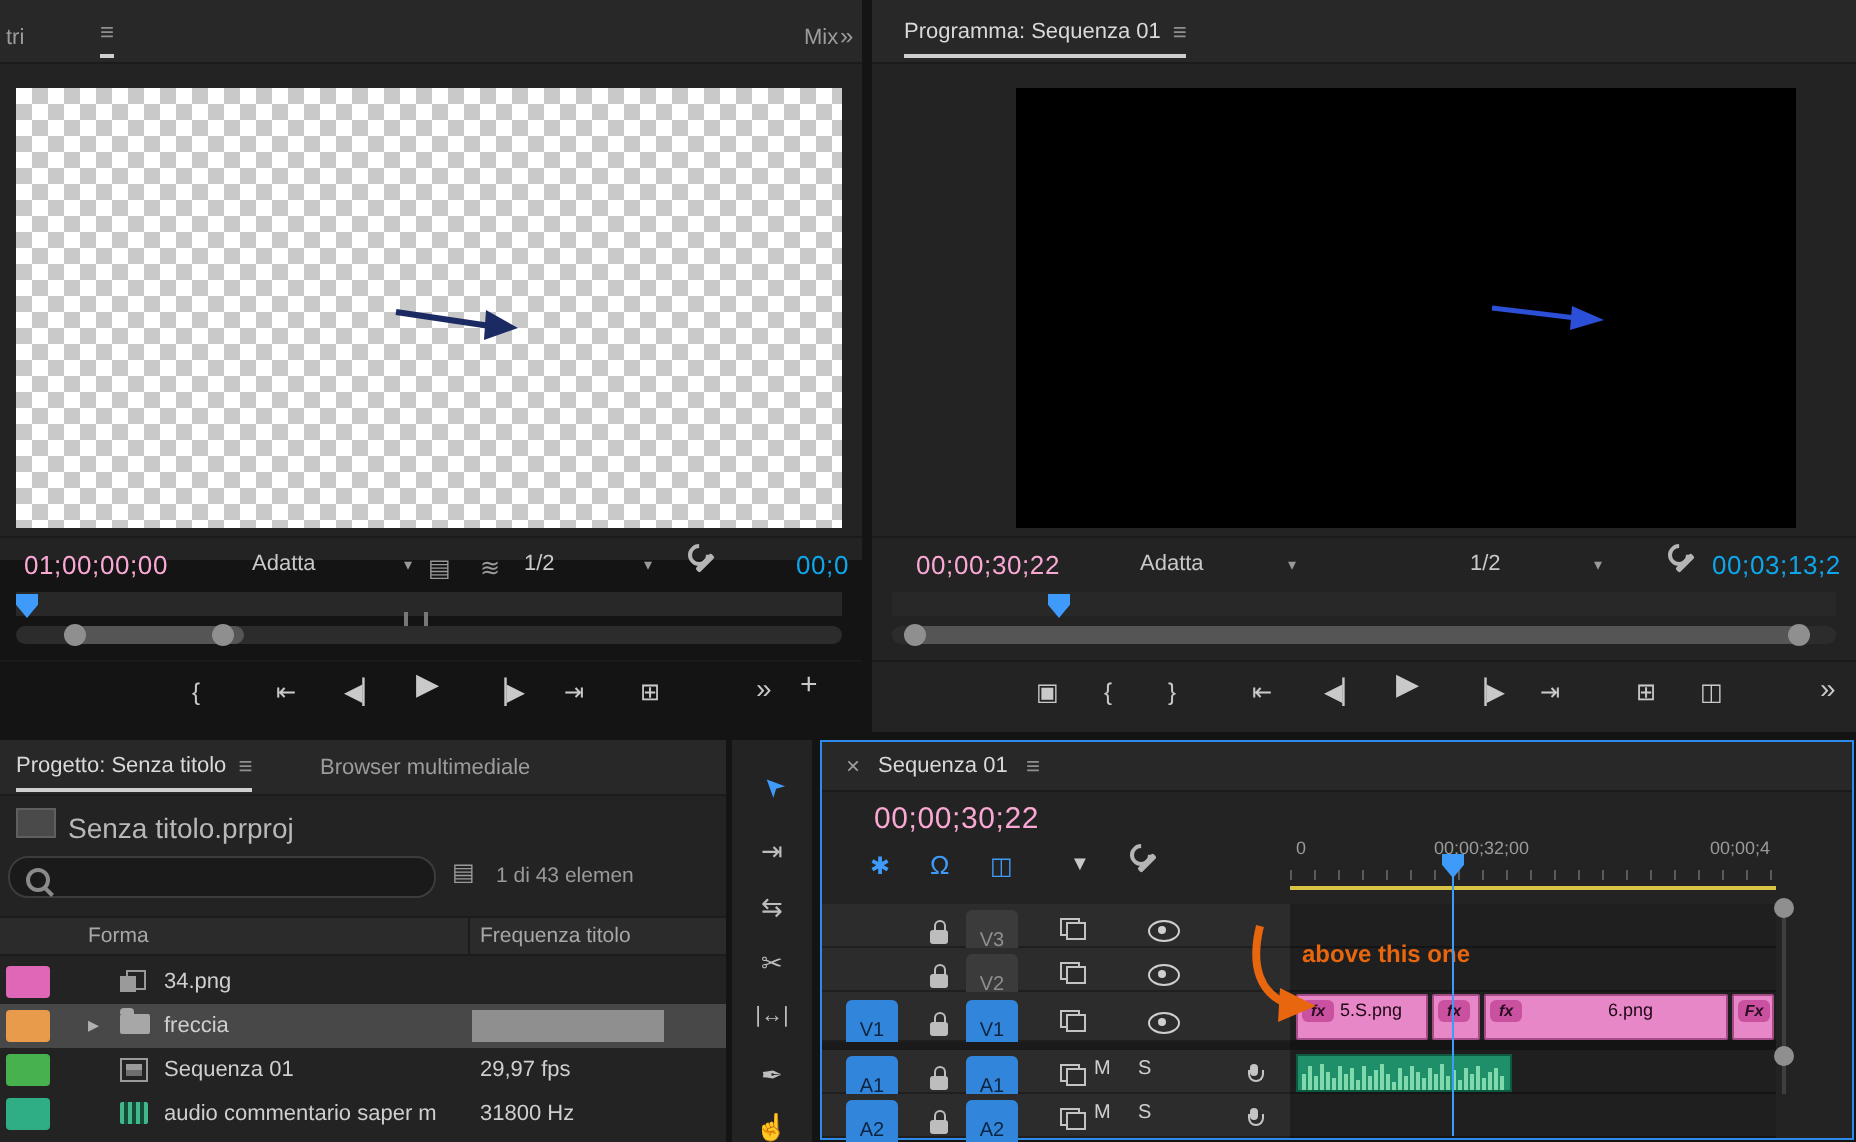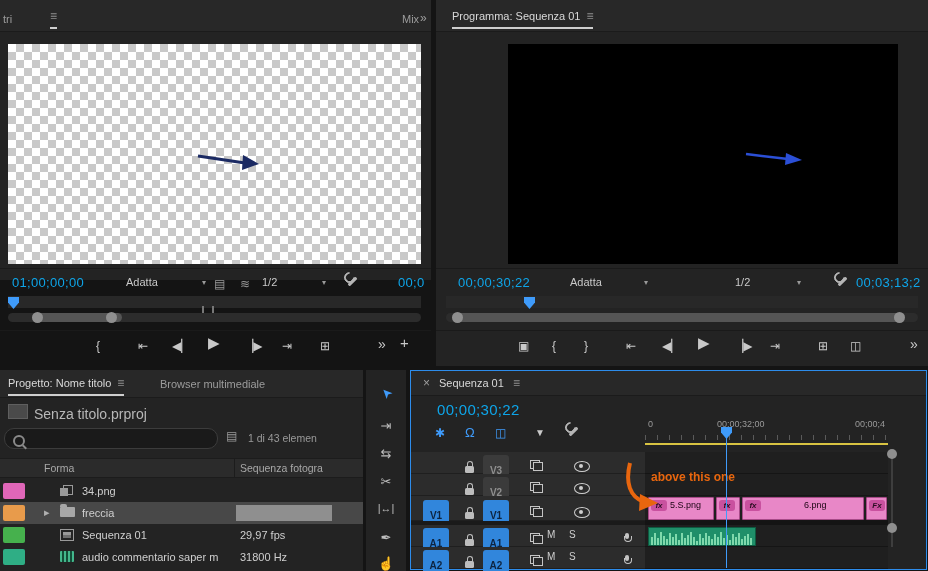--- a/index.html
+++ b/index.html
@@ -5,21 +5,21 @@
   html,body{margin:0;padding:0;background:#141414}
   #app{position:relative;width:928px;height:571px;background:#141414;overflow:hidden;
        font-family:"Liberation Sans",sans-serif;color:#c8c8c8;-webkit-user-select:none}
   .abs{position:absolute}
   .panel{position:absolute;background:#232323}
   .tabbar{position:absolute;left:0;top:0;right:0;height:31px;background:#282828;border-bottom:1px solid #1b1b1b}
   .tab{position:absolute;font-size:11px;color:#9c9c9c;white-space:nowrap}
   .tab-active{position:absolute;display:flex;align-items:center;gap:6px;border-bottom:2px solid #cfcfcf;
               padding-bottom:4px;color:#d9d9d9;font-size:11px;white-space:nowrap}
   .menu{color:#8f8f8f;font-size:12px}
-  .tc{position:absolute;font-size:13px;color:#0ea5e9;white-space:nowrap;letter-spacing:.3px}
+  .tc{position:absolute;font-size:13px;color:#f9a8d4;white-space:nowrap;letter-spacing:.3px}
   .tc-white{color:#0ea5e9}
   .dd{position:absolute;display:flex;align-items:center;justify-content:space-between;font-size:11px;color:#c9c9c9}
   .caret{font-size:8px;color:#999;margin-left:6px}
   .ticon{position:absolute;font-size:12px;color:#c9c9c9;text-align:center;line-height:16px}
   .sep{position:absolute;background:#1a1a1a;height:1px}
   .checker{position:absolute;background-color:#fff;
     background-image:linear-gradient(45deg,#c9c9c9 25%,transparent 25%,transparent 75%,#c9c9c9 75%),
                      linear-gradient(45deg,#c9c9c9 25%,transparent 25%,transparent 75%,#c9c9c9 75%);
     background-size:16px 16px;background-position:0 0,8px 8px}
   .ph{position:absolute;width:11px;height:12px;background:#3f9bfa;
@@ -59,21 +59,21 @@
   .prow .rowlabel{position:absolute;left:82px;top:5px;font-size:11px;color:#cfcfcf;white-space:nowrap}
   .prow .rowrate{position:absolute;left:240px;top:5px;font-size:11px;color:#cfcfcf;white-space:nowrap}
   .chip{position:absolute;left:3px;top:3px;width:22px;height:16px;border-radius:2px}
   .rowicon{position:absolute;left:60px;top:5px}
   
   .tool{position:absolute;left:0;width:40px;text-align:center;font-size:13px;color:#bdbdbd}
   
   .trow{position:absolute;left:0;width:234px;height:22px;background:#2c2c2c;border-bottom:1px solid #1f1f1f;box-sizing:border-box}
   .lane{position:absolute;left:234px;width:243px;background:#1f1f1f;border-bottom:1px solid #151515;box-sizing:border-box}
   .badge{position:absolute;display:flex;align-items:center;justify-content:center;width:26px;height:31px;top:3px;
-         border-radius:3px;background:#3186dc;color:#0d2440;font-size:10px;font-weight:bold}
+         border-radius:3px;background:#3186dc;color:#0d2440;font-size:10px;font-weight:normal}
   .badge-dim{background:#3b3b3b;color:#8f8f8f}
   .ms{position:absolute;top:4px;font-size:10px;color:#cfcfcf}
   .clip{position:absolute;height:23px;background:#e887c7;border:1px solid #a74a88;border-radius:1px;box-sizing:border-box;
         display:flex;align-items:flex-start;gap:3px;padding:2px;overflow:hidden;z-index:2}
   .clip .cliplabel{font-size:9px;color:#1c0514;white-space:nowrap;line-height:11px}
   .fx{display:inline-flex;align-items:center;justify-content:center;min-width:14px;height:11px;padding:0 1px;
       border-radius:3px;background:#c9519f;color:#2b0d22;font-size:8px;font-style:italic;font-weight:bold;flex:0 0 auto}
   .aclip{position:absolute;background:#1f8f69;border:1px solid #0e5a40;box-sizing:border-box;overflow:hidden;z-index:2}
   .ticks{position:absolute;height:5px;background:repeating-linear-gradient(90deg,#5a5a5a 0 1px,transparent 1px 12px)}
   .rlabel{position:absolute;font-size:9px;color:#9a9a9a;white-space:nowrap}
@@ -184,40 +184,40 @@
     <span class="ticon" style="left:298px;top:338px">▕▶</span>
     <span class="ticon" style="left:334px;top:338px">⇥</span>
     <span class="ticon" style="left:382px;top:338px">⊞</span>
     <span class="ticon" style="left:414px;top:338px">◫</span>
     <span class="ticon" style="left:474px;top:336px;font-size:14px">»</span>
   </section>
 
   <section class="panel" style="left:0;top:370px;width:363px;height:201px">
     <div class="tabbar" style="height:27px">
       <div class="tab-active" style="left:8px;top:6px">
-        <span>Progetto: Nome titolo</span>
+        <span>Progetto: Senza titolo</span>
         <span class="menu">≡</span>
       </div>
       <span class="tab" style="left:160px;top:8px">Browser multimediale</span>
     </div>
 
     <span class="abs projicon" style="left:8px;top:34px"></span>
     <span class="abs" style="left:34px;top:36px;font-size:14px;color:#b8b8b8">Senza titolo.prproj</span>
 
     <div class="abs" style="left:4px;top:58px;width:212px;height:19px;background:#1a1a1a;border:1px solid #3c3c3c;border-radius:10px">
       <span class="abs mag" style="left:8px;top:4px"></span>
       <input class="abs" style="left: 24px; top: 1px; width: 180px; height: 15px; background: transparent; border: none; outline: none; color: rgb(221, 221, 221); font-size: 11px; font-family: &quot;Liberation Sans&quot;, sans-serif;" value="">
     </div>
     <span class="abs" style="left:226px;top:59px;font-size:12px;color:#9a9a9a">▤</span>
     <span class="abs" style="left:248px;top:62px;font-size:10.5px;color:#9a9a9a;white-space:nowrap">1 di 43 elemen</span>
 
     <div class="abs" style="left:0;top:88px;width:363px;height:20px;background:#2b2b2b;border-top:1px solid #1c1c1c;border-bottom:1px solid #1c1c1c;box-sizing:border-box">
       <span class="abs" style="left:44px;top:3px;font-size:10.5px;color:#a8a8a8">Forma</span>
       <div class="abs" style="left:234px;top:0;width:1px;height:18px;background:#1c1c1c"></div>
-      <span class="abs" style="left:240px;top:3px;font-size:10.5px;color:#a8a8a8;white-space:nowrap">Sequenza fotogra</span>
+      <span class="abs" style="left:240px;top:3px;font-size:10.5px;color:#a8a8a8;white-space:nowrap">Frequenza titolo</span>
     </div>
 
     <div class="prow" style="top:110px">
       <span class="chip" style="background-color: rgb(224, 102, 184);"></span>
       <span class="rowicon psd"></span>
       <span class="rowlabel">34.png</span>
       <span class="rowrate"></span>
     </div>
 
     <div class="prow" style="top:132px;background:#484848">

